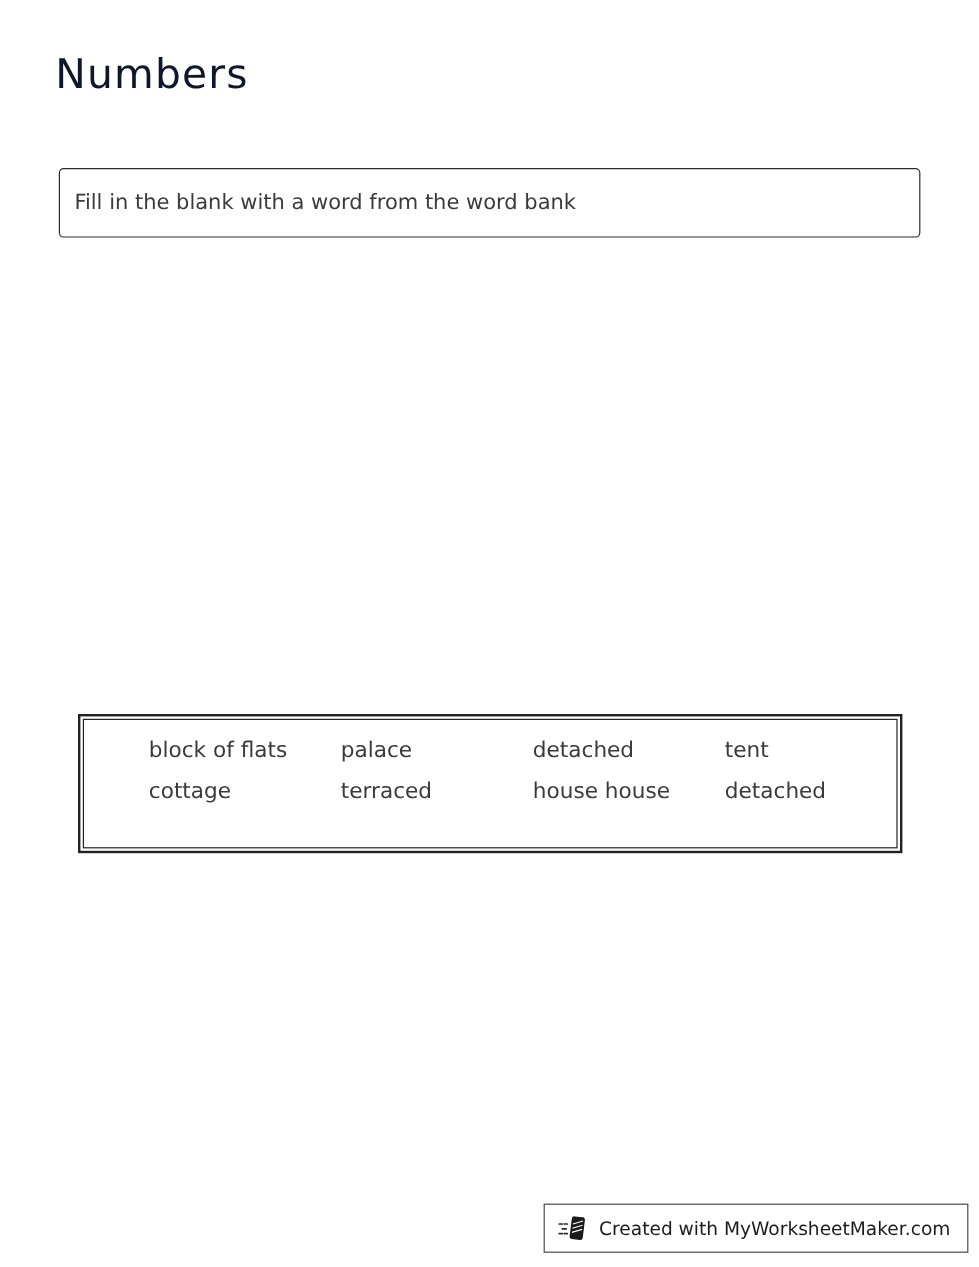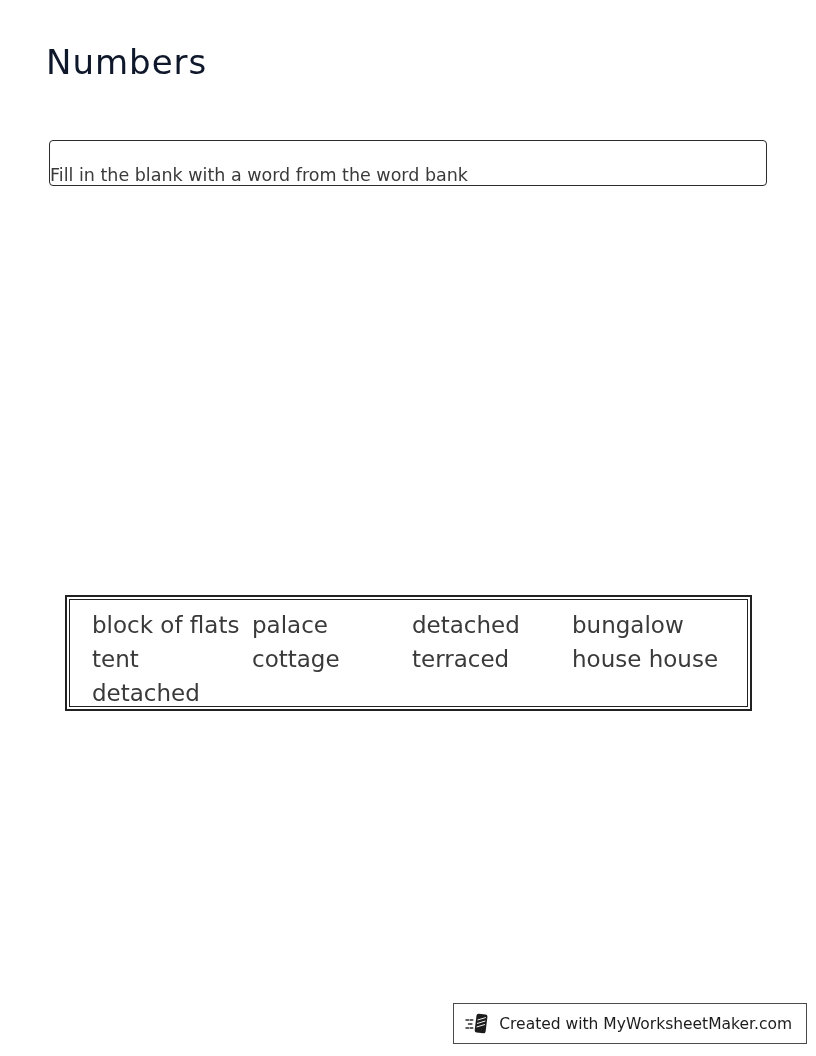--- a/index.html
+++ b/index.html
@@ -22,25 +22,26 @@
     font-weight: 400;
     color: #0f172a;
     letter-spacing: 1px;
   }
 
   .instruction-box {
     position: absolute;
     left: 49px;
     top: 140px;
     width: 718px;
-    height: 46px;
+    height: 58px;
     border: 1.5px solid #2b2b2b;
     border-radius: 4px;
     display: flex;
-    align-items: flex-end;
+    align-items: center;
+    padding-left: 12px;
   }
   .instruction-text {
     font-size: 17.5px;
     color: #3a3a3a;
   }
 
   .word-bank-outer {
     position: absolute;
     left: 65px;
     top: 595px;
@@ -54,23 +55,24 @@
     width: 100%;
     height: 100%;
     border: 1.5px solid #222222;
     padding: 8px 0 8px 22px;
     display: grid;
     grid-template-columns: 160px 160px 160px auto;
     grid-auto-rows: 34px;
     align-items: center;
   }
   .word-bank-word {
-    font-size: 23px;
+    font-size: 18px;
     color: #3a3a3a;
     white-space: nowrap;
+    margin-left: 32px;
   }
 
   .credit-badge {
     position: absolute;
     right: 9px;
     bottom: 12px;
     height: 41px;
     border: 1px solid #4a4a4a;
     background: #ffffff;
     display: flex;
@@ -94,21 +96,20 @@
 
   <div class="instruction-box">
     <span class="instruction-text">Fill in the blank with a word from the word bank</span>
   </div>
 
   <div class="word-bank-outer">
     <div class="word-bank-inner">
       <span class="word-bank-word">block of flats</span>
       <span class="word-bank-word">palace</span>
       <span class="word-bank-word">detached</span>
-      <span class="word-bank-word">bungalow</span>
       <span class="word-bank-word">tent</span>
       <span class="word-bank-word">cottage</span>
       <span class="word-bank-word">terraced</span>
       <span class="word-bank-word">house house</span>
       <span class="word-bank-word">detached</span>
     </div>
   </div>
 
   <div class="credit-badge">
     <span class="credit-icon">

